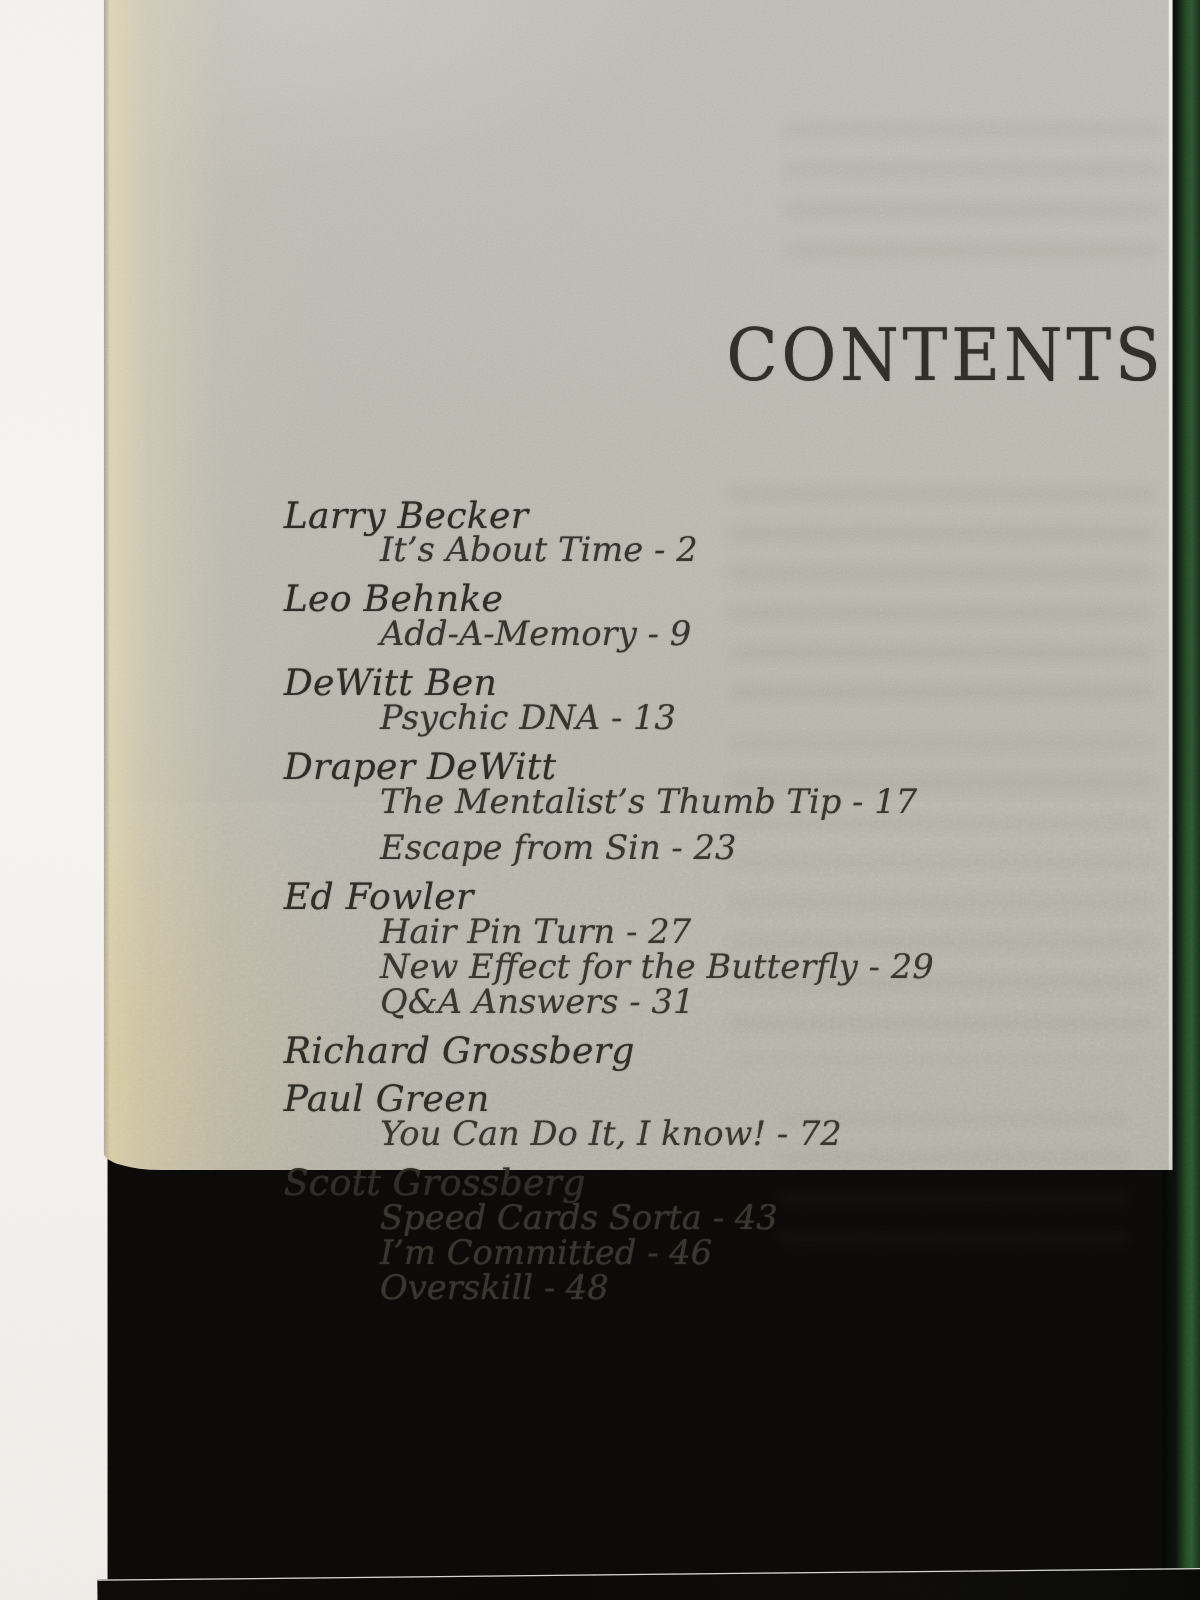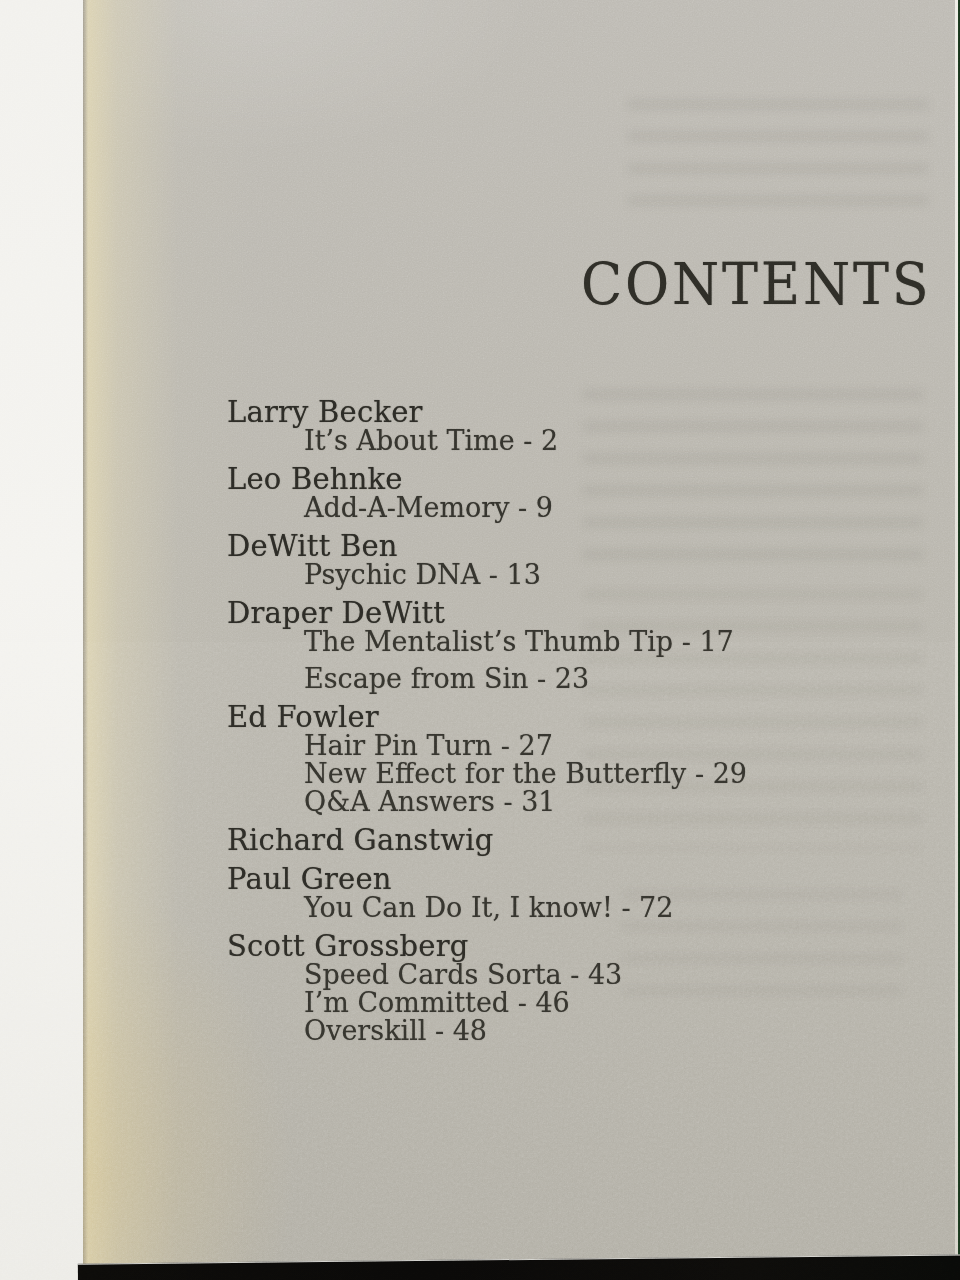--- a/index.html
+++ b/index.html
@@ -21,31 +21,30 @@
 
   
   .green-strip{
     position:absolute;right:0;top:0;width:30px;height:1280px;
     background:linear-gradient(90deg,#050705 0%,#0a120a 35%,#234724 62%,#2d5430 78%,#17301a 100%);
     z-index:1;
   }
 
   
   .page{
-    position:absolute;left:83px;top:0;width:855px;height:1280px;
+    position:absolute;left:83px;top:0;width:855px;height:936px;
     z-index:2;
     background:
       radial-gradient(ellipse 300px 420px at 0% 92%, rgba(206,186,128,0.40), rgba(206,186,128,0) 70%),
       linear-gradient(90deg, rgba(118,108,82,0.38) 0px, rgba(224,214,178,0.85) 5px,
                       rgba(216,208,178,0.55) 34px, rgba(196,192,176,0.20) 95px,
                       rgba(196,192,176,0) 170px),
       radial-gradient(ellipse 420px 220px at 18% 0%, rgba(255,255,255,0.14), rgba(255,255,255,0) 70%),
       linear-gradient(180deg,#bdbab3 0%, #b8b5ac 52%, #b0ada3 100%);
     border-bottom-left-radius:46px 14px;
-    padding-left:20px;
   }
   
   .page::after{
     content:"";position:absolute;top:0;right:0;width:3px;height:100%;
     background:linear-gradient(180deg,rgba(247,246,239,0.85),rgba(240,238,228,0.55));
   }
 
   
   .ghost{
     position:absolute;z-index:3;pointer-events:none;
@@ -67,21 +66,21 @@
     transform:scaleX(0.93);transform-origin:left top;
     text-shadow:0 0 1px rgba(70,68,60,0.75);
     white-space:nowrap;
   }
 
   
   .toc{
     position:absolute;left:144px;top:397px;width:620px;z-index:4;
     color:#2b2a25;
   }
-  .toc-entry{margin-top:9px;}
+  .toc-entry{margin-top:9px;font-style:italic;}
   .toc-entry:first-child{margin-top:0;}
   .toc-author{
     font-size:29px;line-height:30px;letter-spacing:0.2px;
     text-shadow:0 0 1px rgba(64,62,54,0.8);
     white-space:nowrap;
   }
   .toc-item{
     font-size:27px;line-height:28px;padding-left:77px;
     color:#33322c;
     text-shadow:0 0 1px rgba(72,70,62,0.7);
@@ -141,21 +140,21 @@
         <div class="toc-entry">
           <div class="toc-item">Escape from Sin - 23</div>
         </div>
         <div class="toc-entry">
           <div class="toc-author">Ed Fowler</div>
           <div class="toc-item">Hair Pin Turn - 27</div>
           <div class="toc-item">New Effect for the Butterfly - 29</div>
           <div class="toc-item">Q&amp;A Answers - 31</div>
         </div>
         <div class="toc-entry">
-          <div class="toc-author">Richard Ganstwig</div>
+          <div class="toc-author">Richard Grossberg</div>
         </div>
         <div class="toc-entry">
           <div class="toc-author">Paul Green</div>
           <div class="toc-item">You Can Do It, I know! - 72</div>
         </div>
         <div class="toc-entry">
           <div class="toc-author">Scott Grossberg</div>
           <div class="toc-item">Speed Cards Sorta - 43</div>
           <div class="toc-item">I’m Committed - 46</div>
           <div class="toc-item">Overskill - 48</div>

